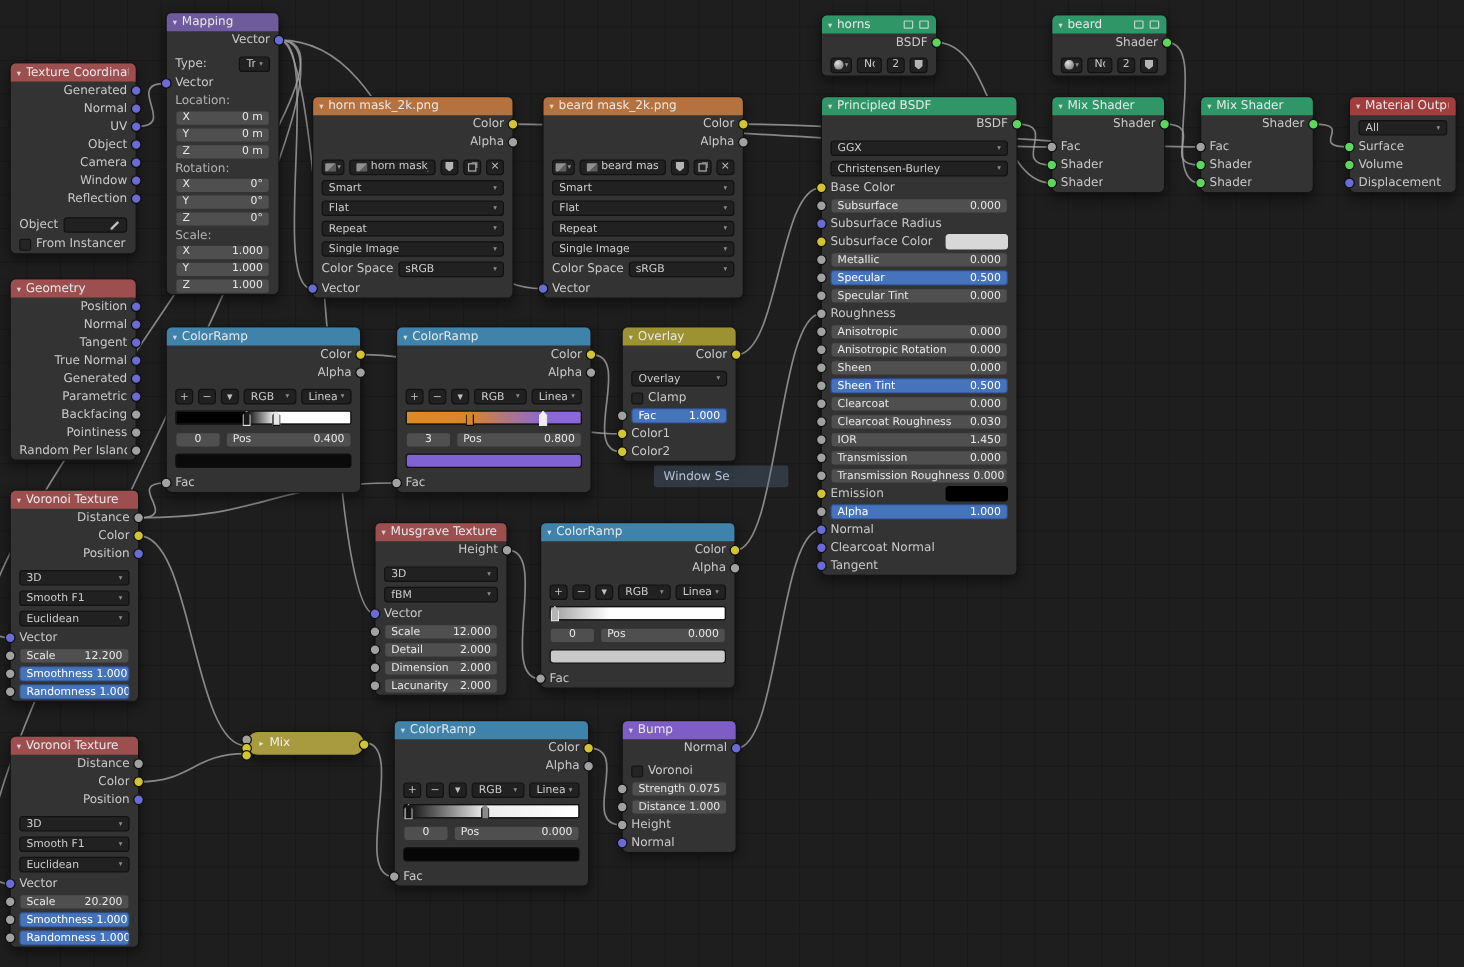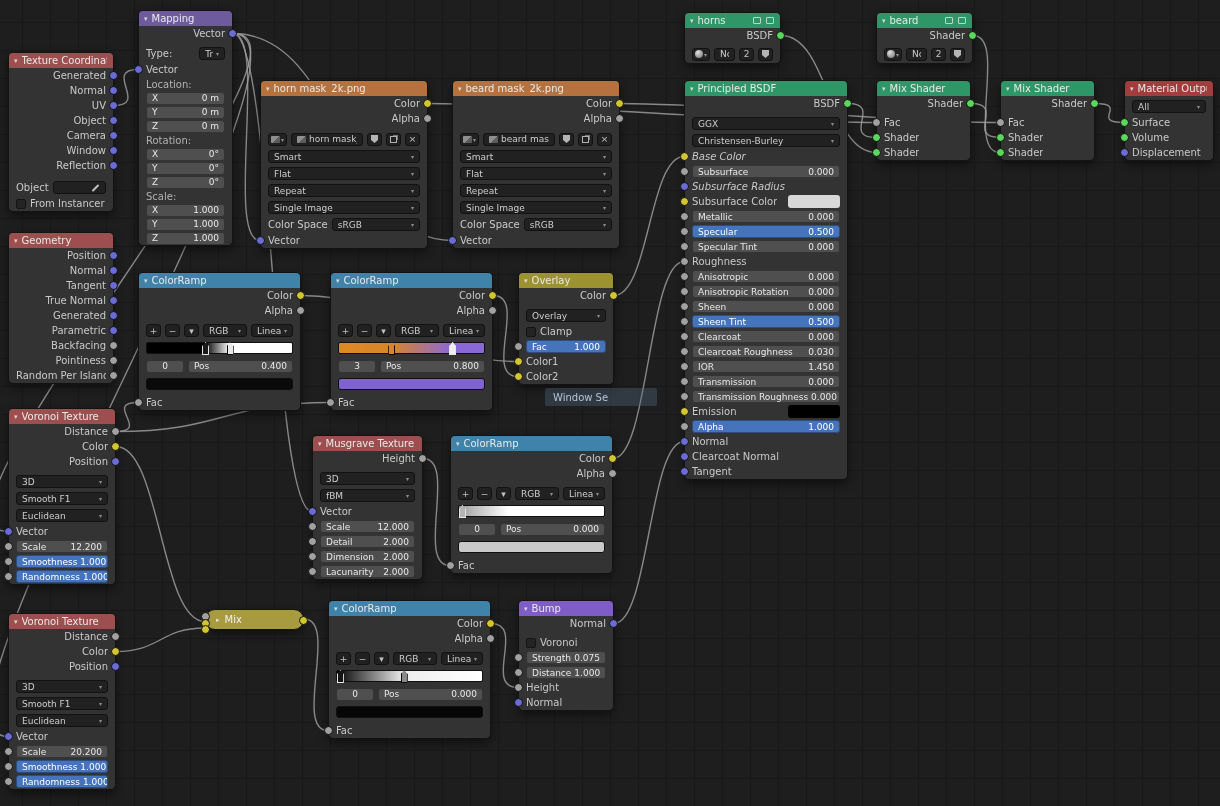--- a/index.html
+++ b/index.html
@@ -548,32 +548,32 @@
             <span class="selv">GGX</span>
             <span class="chev">▾</span>
           </span>
         </div>
         <div class="row" style="height: 17px;">
           <span class="widget sel-w">
             <span class="selv">Christensen-Burley</span>
             <span class="chev">▾</span>
           </span>
         </div>
-        <div class="row" style="height: 15px; font-style: italic;">
+        <div class="row" style="height: 15px;">
           <span class="socket sl" style="background: rgb(210, 197, 49);"></span>
           <span class="lbl">Base Color</span>
         </div>
         <div class="row" style="height: 15px;">
           <span class="socket sl" style="background: rgb(161, 161, 161);"></span>
           <span class="widget sld-w">
             <span>Subsurface</span>
             <span class="val">0.000</span>
           </span>
         </div>
-        <div class="row" style="height: 15px; font-style: italic;">
+        <div class="row" style="height: 15px;">
           <span class="socket sl" style="background: rgb(107, 107, 214);"></span>
           <span class="lbl">Subsurface Radius</span>
         </div>
         <div class="row" style="height: 15px;">
           <span class="socket sl" style="background: rgb(210, 197, 49);"></span>
           <span class="lbl">Subsurface Color</span>
           <span class="widget" style="background: rgb(216, 216, 216); flex: 0 0 52px; margin-left: auto;"></span>
         </div>
         <div class="row" style="height: 15px;">
           <span class="socket sl" style="background: rgb(161, 161, 161);"></span>

